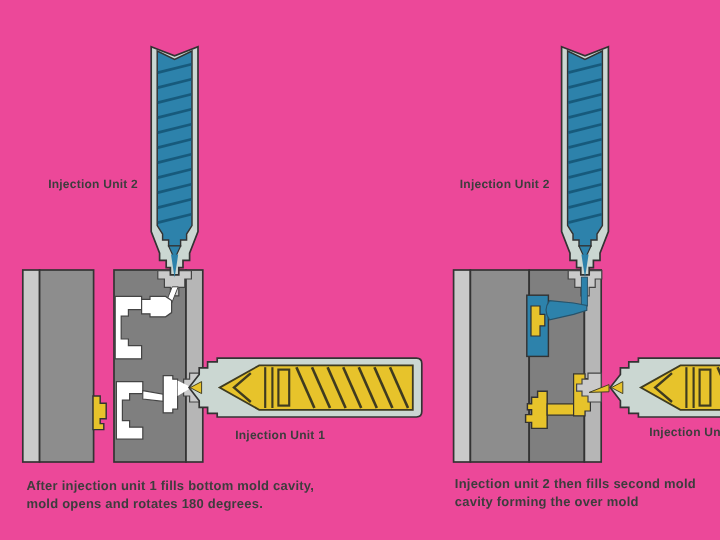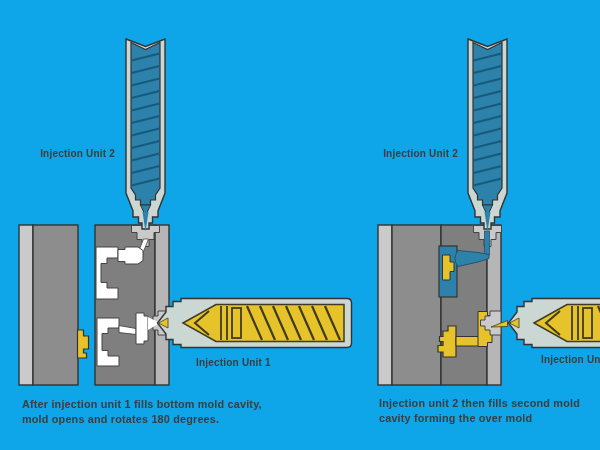--- a/index.html
+++ b/index.html
@@ -1,16 +1,16 @@
 <!DOCTYPE html>
 <html><head>
 <meta charset="utf-8">
 <style>
   html,body{margin:0;padding:0;background:#fff;}
-  .canvas{position:relative;width:600px;height:450px;background:#0ea5e9;overflow:hidden;
+  .canvas{position:relative;width:600px;height:450px;background:#ec4899;overflow:hidden;
           font-family:"Liberation Sans", sans-serif;}
   svg{display:block;}
   text{font-family:"Liberation Sans", sans-serif;font-weight:bold;fill:#3d3d3d;}
   .lbl{font-size:10px;letter-spacing:.2px;}
   .cap{font-size:10.8px;letter-spacing:.2px;}
 </style>
 </head>
 <body>
 
 <div class="canvas">

